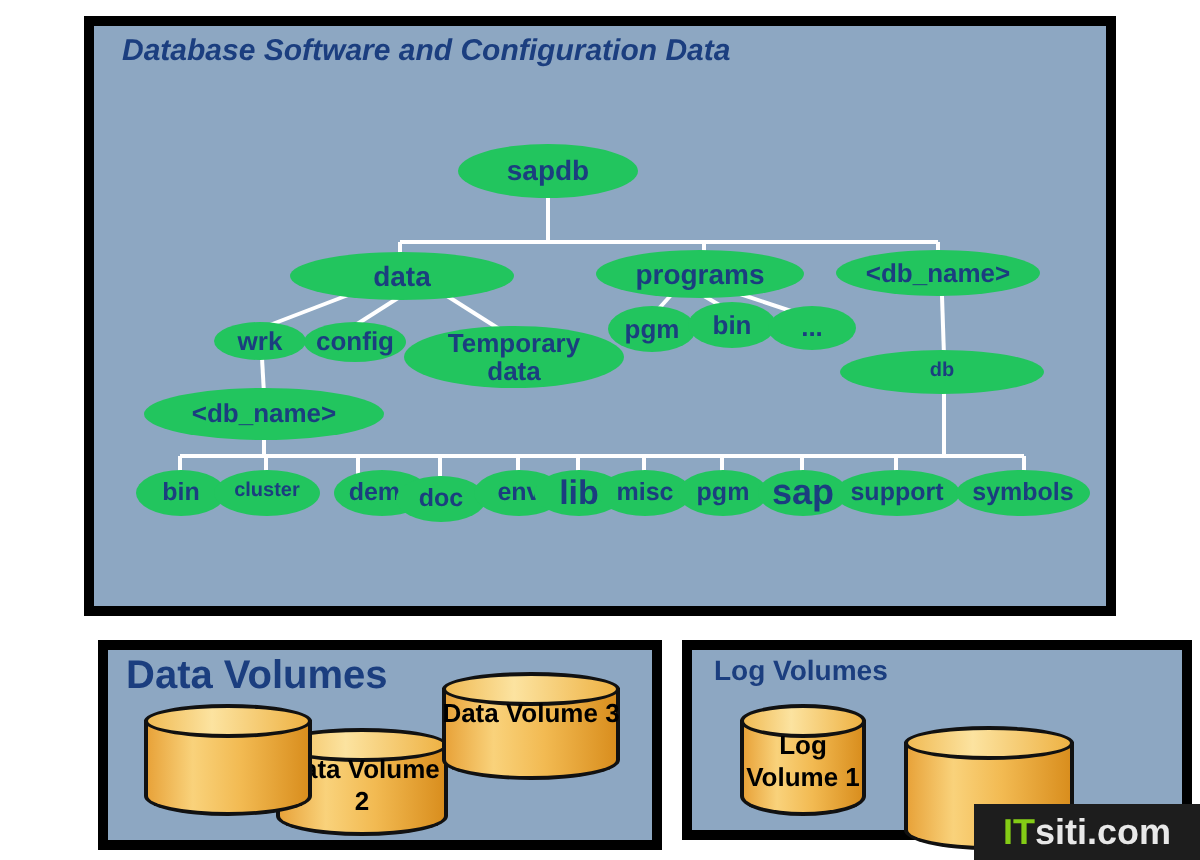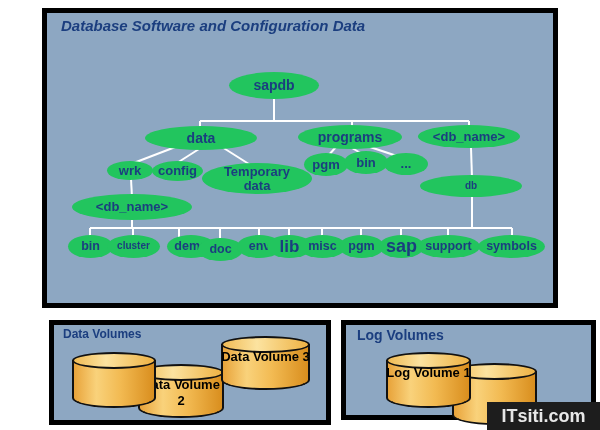--- a/index.html
+++ b/index.html
@@ -12,21 +12,21 @@
     position:absolute;box-sizing:border-box;
     background:#8da7c2;border:5px solid #000000;
   }
   #top-panel{left:42px;top:8px;width:516px;height:300px;}
   #data-panel{left:49px;top:320px;width:282px;height:105px;}
   #log-panel{left:341px;top:320px;width:255px;height:100px;}
   .panel-title{
     position:absolute;font-weight:bold;color:#1b3e7f;white-space:nowrap;
   }
   #top-title{left:61px;top:17px;font-size:15px;font-style:italic;}
-  #data-title{left:63px;top:327px;font-size:12px;}
+  #data-title{left:63px;top:327px;font-size:20px;}
   #log-title{left:357px;top:327px;font-size:14px;}
   
   #lines{position:absolute;left:0;top:0;width:600px;height:430px;z-index:1;pointer-events:none;}
   #lines line{stroke:#ffffff;stroke-width:2;}
   
   .node{
     position:absolute;z-index:2;background:#22c55e;border-radius:50%;
     display:flex;align-items:center;justify-content:center;text-align:center;
     font-weight:bold;color:#1b3e7f;line-height:1.05;
   }
@@ -46,21 +46,21 @@
   .cyl-label{
     position:absolute;left:0;right:0;top:13px;
     text-align:center;font-weight:bold;font-size:13px;color:#000000;line-height:1.25;
   }
   
   #watermark{
     position:absolute;left:487px;top:402px;width:113px;height:28px;z-index:10;
     background:#1d1d1d;display:flex;align-items:center;justify-content:center;
     font-weight:bold;font-size:18px;letter-spacing:0px;
   }
-  #watermark .wm-prefix{color:#e5e5e5;text-align:right;}
+  #watermark .wm-prefix{color:#84cc16;text-align:right;}
   #watermark .wm-rest{color:#e8e8e8;}
 </style>
 </head>
 <body>
 
 <div class="panel" id="top-panel"></div>
 <div class="panel" id="data-panel"></div>
 <div class="panel" id="log-panel"></div>
 
 <svg id="lines">
@@ -133,21 +133,21 @@
   <div class="cyl-body"></div>
   <div class="cyl-top"></div>
   <div class="cyl-label">Data Volume 2</div>
 </div>
 <div class="cylinder" style="left:221px;top:336px;width:89px;height:54px;z-index:3;border-radius:22px;">
   <div class="cyl-body"></div>
   <div class="cyl-top"></div>
   <div class="cyl-label">Data Volume 3</div>
 </div>
 
-<div class="cylinder" style="left:386px;top:352px;width:85px;height:56px;z-index:3;">
+<div class="cylinder" style="left:370px;top:352px;width:63px;height:56px;z-index:3;">
   <div class="cyl-body"></div>
   <div class="cyl-top"></div>
   <div class="cyl-label">Log Volume 1</div>
 </div>
 <div class="cylinder" style="left:452px;top:363px;width:85px;height:62px;z-index:2;">
   <div class="cyl-body"></div>
   <div class="cyl-top"></div>
 </div>
 
 <div id="watermark">

